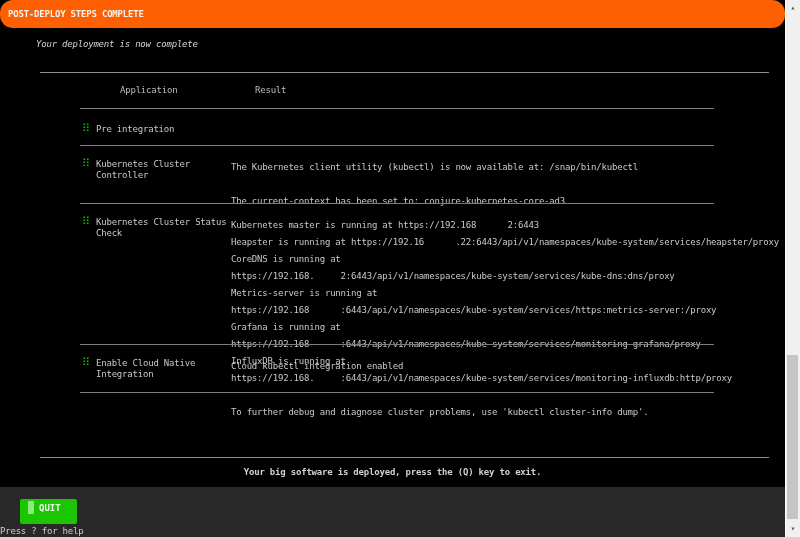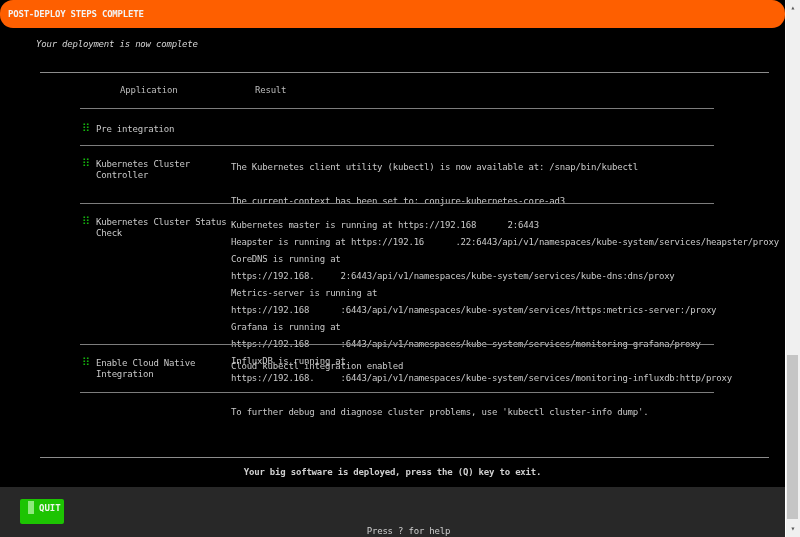--- a/index.html
+++ b/index.html
@@ -27,27 +27,27 @@
   .ticon{
     position:absolute;left:82px;top:-1px;color:#15b50e;font-size:11px;line-height:11px;
     font-family:"DejaVu Sans","DejaVu Sans Mono",monospace;
   }
   .tapp{position:absolute;left:96px;width:132px;white-space:pre-wrap;line-height:10.5px;color:#c9c9c9;}
   .tresult{position:absolute;left:231px;right:4px;white-space:pre-wrap;line-height:17px;color:#c9c9c9;}
   .exit-message{position:absolute;left:0;top:439px;width:100%;text-align:center;color:#d0d0d0;font-weight:bold;}
   
   .statusbar{position:absolute;left:0;top:487px;width:785px;height:50px;background:#282828;}
   .quit-button{
-    position:absolute;left:20px;top:12px;width:44px;height:25px;background:#1dc402;
+    position:absolute;left:20px;top:12px;width:57px;height:25px;background:#1dc402;
     border:none;border-radius:2px;cursor:pointer;color:#eef7ec;
     font-family:"DejaVu Sans Mono",monospace;font-size:9px;font-weight:bold;
     display:flex;align-items:center;justify-content:flex-start;padding:0 0 8px 8px;gap:5px;
   }
   .quit-glyph{display:inline-block;width:6px;height:13px;background:#8fe97d;}
-  .help{position:absolute;left:16px;bottom:1px;width:100%;text-align:center;color:#cfcfcf;margin-top:24px;}
+  .help{position:absolute;left:0;bottom:1px;width:100%;color:#cfcfcf;margin-top:24px;}
   
   .scrollbar{
     position:absolute;right:0;top:0;width:15px;height:537px;background:#f0f0f0;
     border-left:1px solid #ffffff;box-sizing:border-box;
   }
   .scroll-arrow{
     position:absolute;left:0;width:14px;height:16px;color:#5a5a5a;font-size:8px;
     text-align:center;line-height:16px;cursor:pointer;letter-spacing:0;
   }
   .scroll-arrow.up{top:0;}

